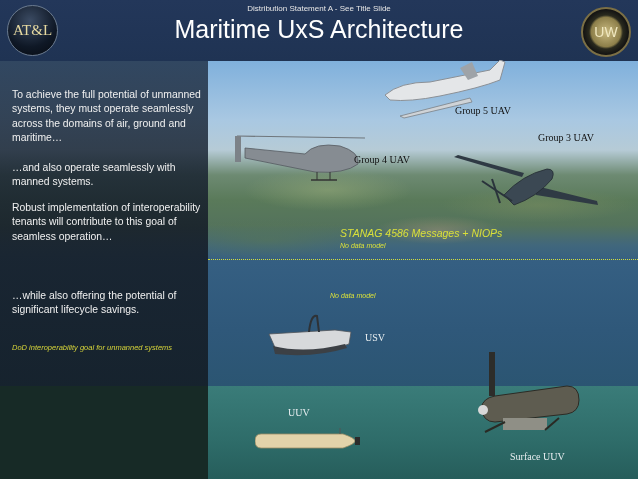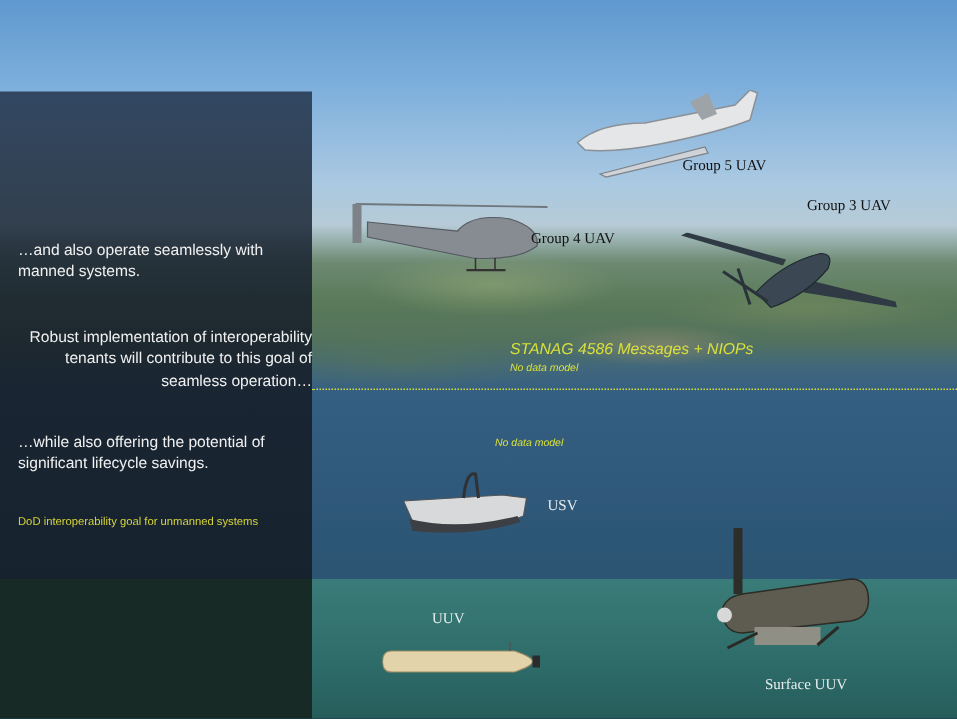--- a/index.html
+++ b/index.html
@@ -23,41 +23,52 @@
   .logo-atl { left: 7px; top: 5px; width: 49px; height: 49px;
     background: radial-gradient(circle at 45% 30%, #3b4b63 0%, #0f1826 60%, #05090f 100%);
     border: 1px solid #6b7b8f; color: #e6d9a0; font-size: 15px; }
   .logo-uw { left: 581px; top: 7px; width: 46px; height: 46px;
     background: radial-gradient(circle, #c8b980 0%, #8d7f4a 45%, #2a2a1e 52%, #121212 70%);
     border: 2px solid #7b6f45; color: #f0e8c0; font-size: 14px; font-family: "Liberation Sans", sans-serif; }
   .side { position: absolute; left: 0; top: 61px; width: 208px; height: 418px;
     background: linear-gradient(180deg, rgba(32,48,70,0.82), rgba(22,30,40,0.88) 40%, rgba(18,28,36,0.9) 100%); }
   .side-bottom { position: absolute; left: 0; top: 386px; width: 208px; height: 93px; background: #172a26; }
   .para { position: absolute; left: 12px; width: 196px; color: #f0f0f0; font-size: 10.4px; line-height: 14.4px; }
-  .note { position: absolute; left: 12px; width: 180px; color: #d6d43a; font-size: 7.5px; line-height: 11px; }
+  .note { position: absolute; left: 12px; width: 180px; color: #d6d43a; font-size: 7.5px; line-height: 11px; font-style: italic; }
   .dotline { position: absolute; left: 208px; top: 259px; width: 430px; height: 0; border-top: 1.5px dotted #d6df3a; }
   .yellow-label { position: absolute; color: #d9e03a; font-style: italic; text-align: left; }
   .big { font-size: 10.5px; }
   .small { font-size: 7px; }
   .veh-label { position: absolute; color: #111; font-size: 10px; font-family: Liberation Serif, serif; }
   .veh-label.light { color: #e8eef0; }
   .veh { position: absolute; }
 </style>
 </head>
 <body>
 
 <div class="slide">
   <div class="land"></div>
   <div class="water-band"></div>
 
+  <div class="header">
+    <div class="dist">Distribution Statement A - See Title Slide</div>
+    <div class="title">Maritime UxS Architecture</div>
+    <div class="logo logo-atl">
+        <span>AT&amp;L</span>
+      </div>
+    <div class="logo logo-uw">
+        <span>UW</span>
+      </div>
+  </div>
 
   <div class="side"></div>
   <div class="side-bottom"></div>
+  <div class="para" style="top:88px;">To achieve the full potential of unmanned systems, they must operate seamlessly across the domains of air, ground and maritime…</div>
   <div class="para" style="top:161px;">…and also operate seamlessly with manned systems.</div>
-  <div class="para" style="top:219px;text-align:right;">Robust implementation of interoperability tenants will contribute to this goal of seamless operation…</div>
+  <div class="para" style="top:201px;">Robust implementation of interoperability tenants will contribute to this goal of seamless operation…</div>
   <div class="para" style="top:289px;">…while also offering the potential of significant lifecycle savings.</div>
   <div class="note" style="top:342px;">DoD interoperability goal for unmanned systems</div>
 
   <div class="yellow-label big" style="left:340px; top:227px; width:200px;">STANAG 4586 Messages + NIOPs</div>
   <div class="yellow-label small" style="left:340px; top:242px; width:200px;">No data model</div>
   <div class="dotline"></div>
   <div class="yellow-label small" style="left:330px; top:292px; width:200px;">No data model</div>
 
   <svg class="veh" style="left:360px; top:60px;" width="150" height="62">
     <path d="M25 35 Q40 22 70 22 L130 10 L140 0 L145 2 L140 20 Q120 28 80 36 Q50 42 30 40 Z" fill="#e4e6e8" stroke="#8b9096" stroke-width="1"></path>

